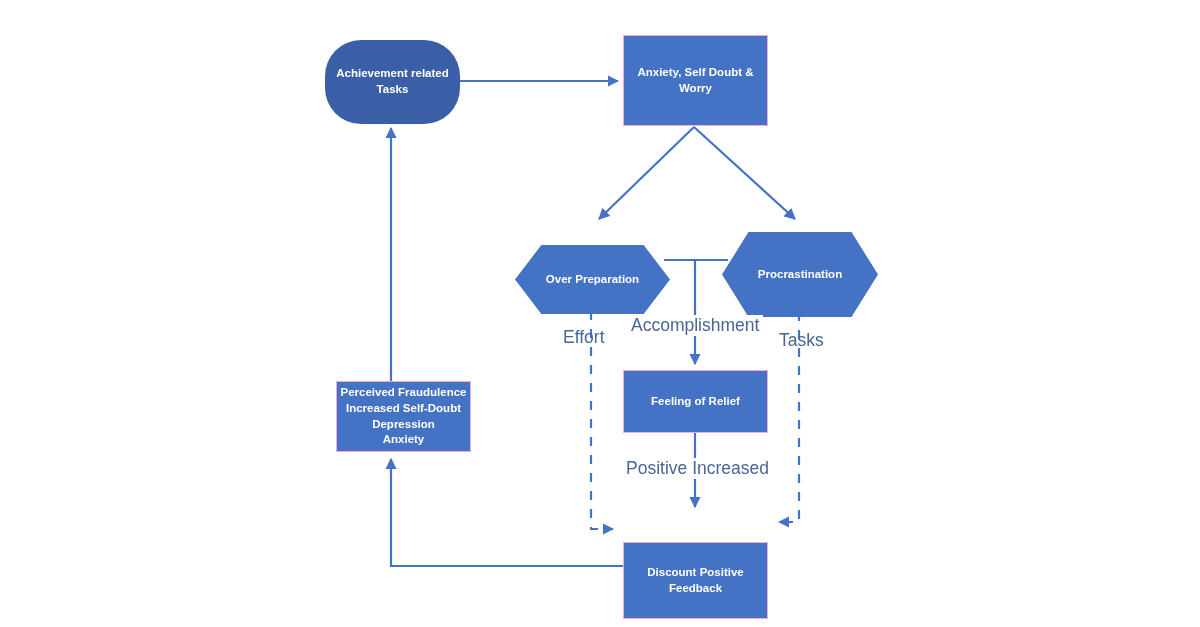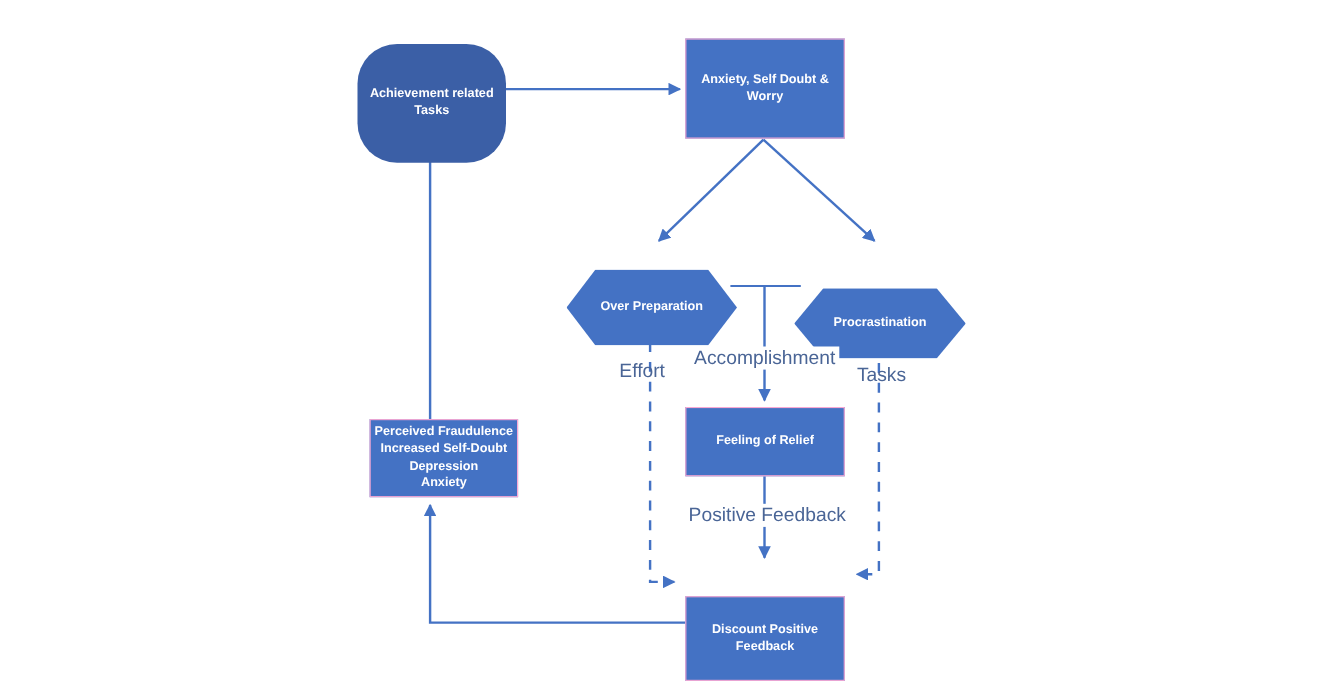--- a/index.html
+++ b/index.html
@@ -90,35 +90,35 @@
 
     <path d="M 591 293 L 591 529 L 613 529" fill="none" stroke="#4472c4" stroke-width="2.2" stroke-dasharray="9 9" marker-end="url(#arrow)"></path>
 
     <path d="M 799 294 L 799 522 L 779 522" fill="none" stroke="#4472c4" stroke-width="2.2" stroke-dasharray="9 9" marker-end="url(#arrow)"></path>
 
     <path d="M 623 566 L 391 566 L 391 459" fill="none" stroke="#4472c4" stroke-width="2.2" marker-end="url(#arrow)"></path>
 
     <line x1="391" y1="381" x2="391" y2="128" stroke="#4472c4" stroke-width="2.2" marker-end="url(#arrow)"></line>
   </svg>
 
-  <div class="node node-round" style="left:325px; top:40px; width:135px; height:108px;">
+  <div class="node node-round" style="left:325px; top:40px; width:135px; height:84px;">
     <span class="txt">Achievement related
 Tasks</span>
   </div>
 
   <div class="node node-rect" style="left:623px; top:35px; width:145px; height:91px;">
     <span class="txt">Anxiety, Self Doubt &amp;
 Worry</span>
   </div>
 
   <div class="node node-hex" style="left:515px; top:225px; width:155px; height:69px;">
     <span class="txt">Over Preparation</span>
   </div>
 
-  <div class="node node-hex" style="left:722px; top:242px; width:156px; height:64px;text-align:center;">
+  <div class="node node-hex" style="left:722px; top:212px; width:156px; height:85px;text-align:center;">
     <span class="txt">Procrastination</span>
   </div>
 
   <div class="node node-rect" style="left:623px; top:370px; width:145px; height:63px;">
     <span class="txt">Feeling of Relief</span>
   </div>
 
   <div class="node node-rect" style="left:623px; top:542px; width:145px; height:77px;">
     <span class="txt">Discount Positive
 Feedback</span>
@@ -130,15 +130,15 @@
 Depression
 Anxiety</span>
   </div>
 
   <div class="edge-label" style="left:563px; top:327px;">Effort</div>
 
   <div class="edge-label" style="left:627px; top:315px; background:#ffffff; padding:0 4px;">Accomplishment</div>
 
   <div class="edge-label" style="left:779px; top:330px;">Tasks</div>
 
-  <div class="edge-label" style="left:622px; top:458px; background:#ffffff; padding:0 4px;">Positive Feedback</div>
+  <div class="edge-label" style="left:622px; top:458px; background:#ffffff; padding:0 4px;">Positive Increased</div>
 
 </div>
 
 </body></html>

